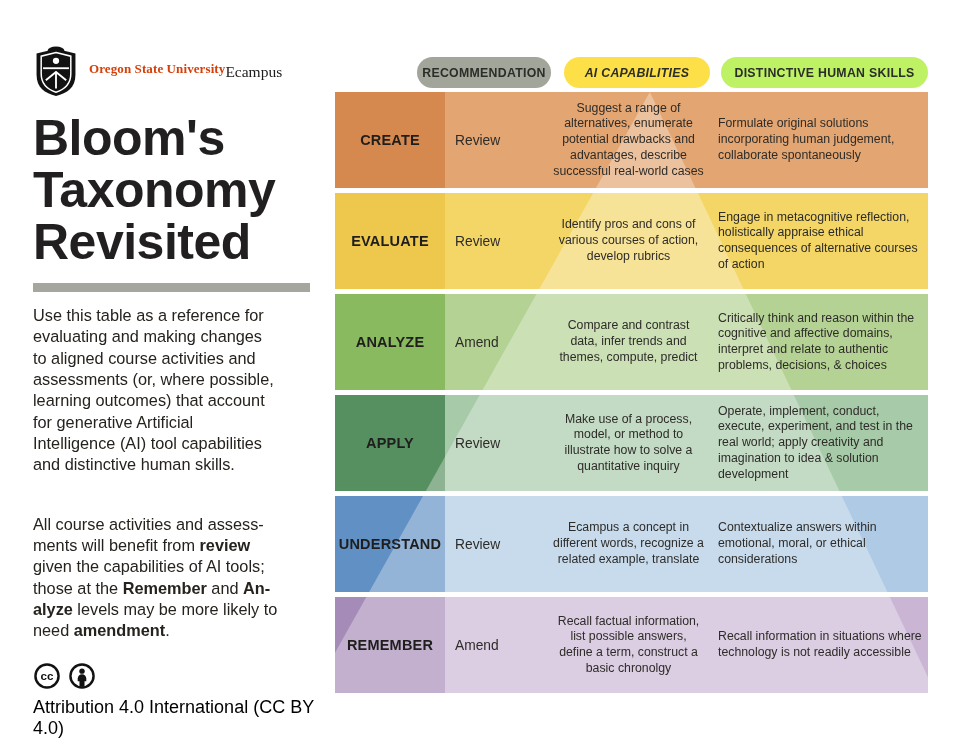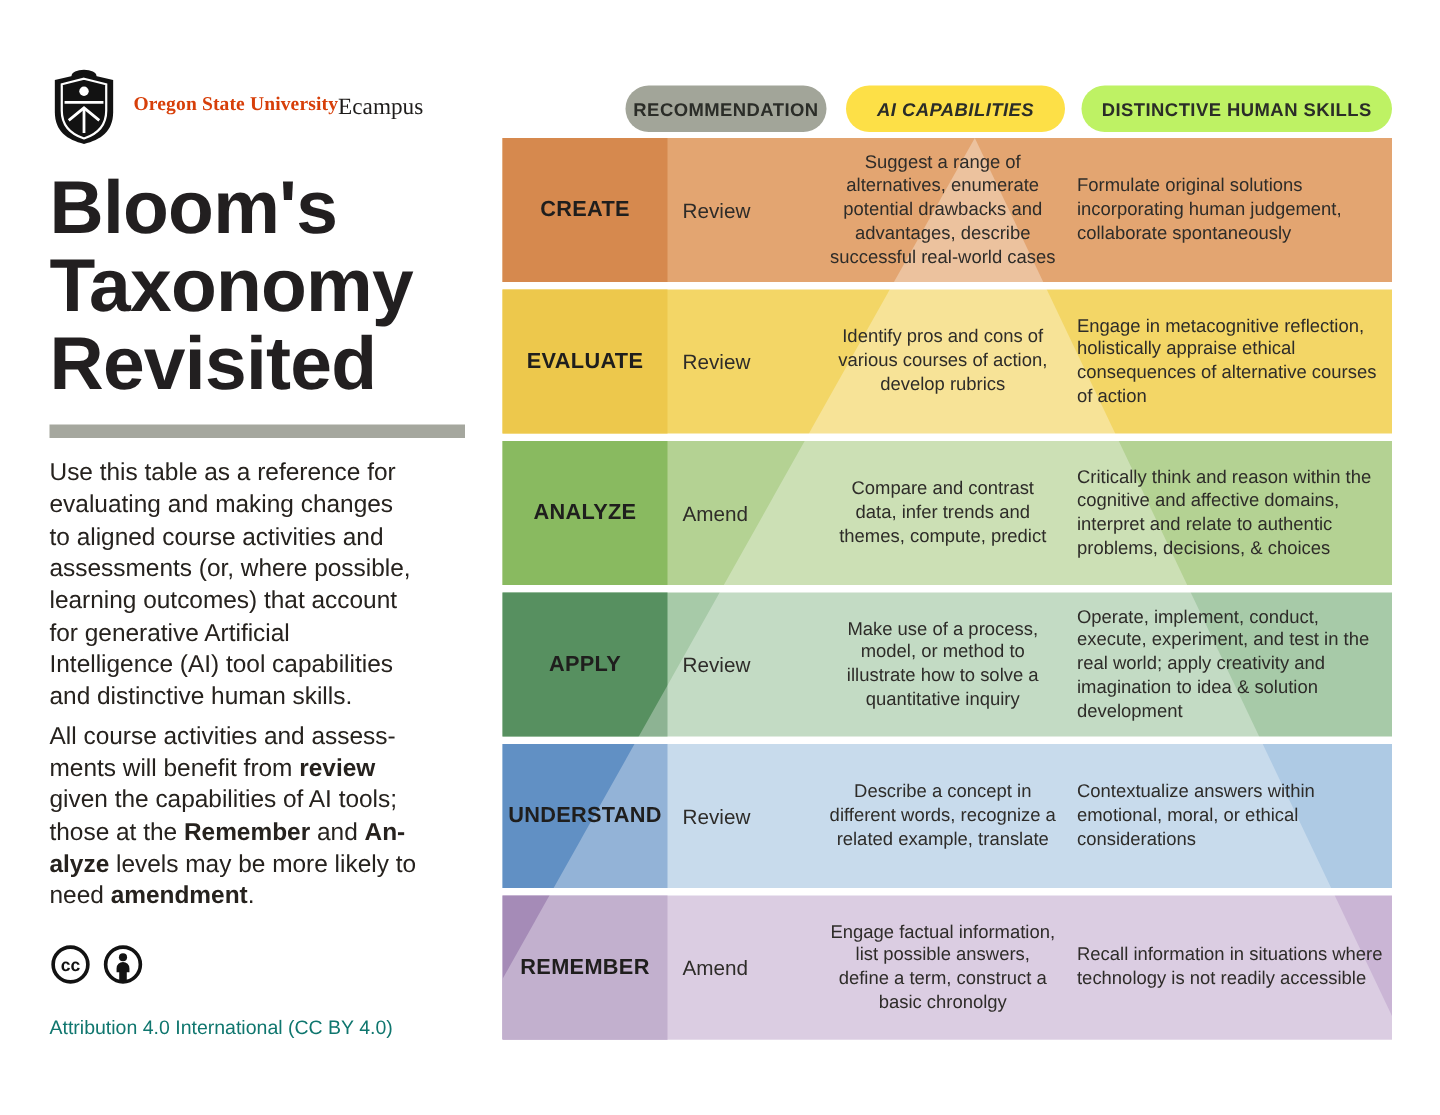--- a/index.html
+++ b/index.html
@@ -17,26 +17,26 @@
   .brand-uni { font-family:"Liberation Serif", serif; font-weight:bold; font-size:13px; letter-spacing:0.1px; }
   .brand-unit { font-family:"Liberation Serif", serif; font-size:15.5px; color:#1e1c1b; margin-top:2px; }
 
   .page-title {
     margin-top:16px; font-size:50px; line-height:1.04; font-weight:900;
     color:#221f20; letter-spacing:-0.5px;
   }
   .title-rule { height:9px; width:277px; margin-top:15px; }
 
   .intro-par { margin-top:13px; font-size:16.3px; line-height:1.31; white-space:nowrap; }
-  .note-par  { margin-top:5px; font-size:16.3px; line-height:1.31; white-space:nowrap; }
+  .note-par  { margin-top:38px; font-size:16.3px; line-height:1.31; white-space:nowrap; }
   .note-par b, .intro-par b { font-weight:bold; }
 
   .cc-row { margin-top:20px; display:flex; gap:7px; align-items:center; }
   .cc-badge { width:28px; height:28px; }
-  .license-text { margin-top:20px; font-size:13px; color:#0f766e; }
+  .license-text { margin-top:7px; font-size:18px; color:#000000; }
 
   
   .taxonomy-table { position:absolute; left:335px; top:57px; width:593px; }
 
   .pill-row { position:relative; height:31px; }
   .pill {
     position:absolute; top:0; height:31px; border-radius:16px;
     display:flex; align-items:center; justify-content:center;
     font-size:12.3px; font-weight:bold; letter-spacing:0.3px; color:#2b2d28;
   }
@@ -182,37 +182,37 @@
 
     <div class="t-row" style="background-color: rgb(174, 202, 228);">
       <div class="label-bg" style="background-color: rgb(97, 144, 196);"></div>
       <div class="cell cell-level">
           <span>UNDERSTAND</span>
         </div>
       <div class="cell cell-rec">
           <span>Review</span>
         </div>
       <div class="cell cell-ai">
-          <span>Describe a concept in different words, recognize a related example, translate</span>
+          <span>Ecampus a concept in different words, recognize a related example, translate</span>
         </div>
       <div class="cell cell-human">
           <span>Contextualize answers within emotional, moral, or ethical considerations</span>
         </div>
     </div>
 
     <div class="t-row" style="background-color: rgb(202, 181, 213);">
       <div class="label-bg" style="background-color: rgb(165, 139, 183);"></div>
       <div class="cell cell-level">
           <span>REMEMBER</span>
         </div>
       <div class="cell cell-rec">
           <span>Amend</span>
         </div>
       <div class="cell cell-ai">
-          <span>Engage factual information, list possible answers, define a term, construct a basic chronolgy</span>
+          <span>Recall factual information, list possible answers, define a term, construct a basic chronolgy</span>
         </div>
       <div class="cell cell-human">
           <span>Recall information in situations where technology is not readily accessible</span>
         </div>
     </div>
 
     <div class="pyramid-overlay" style="background-color: rgba(255, 255, 255, 0.32);"></div>
 
   </div>
 </div>

